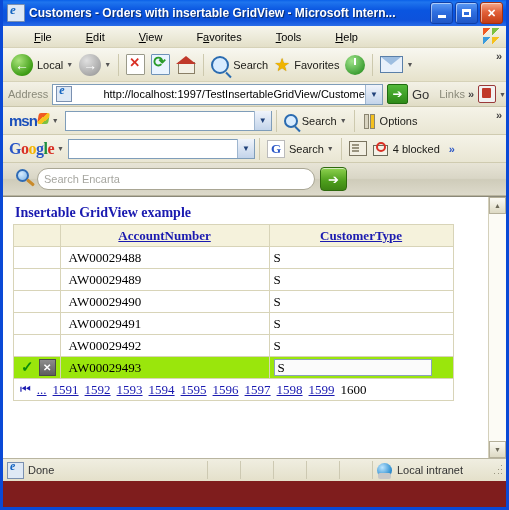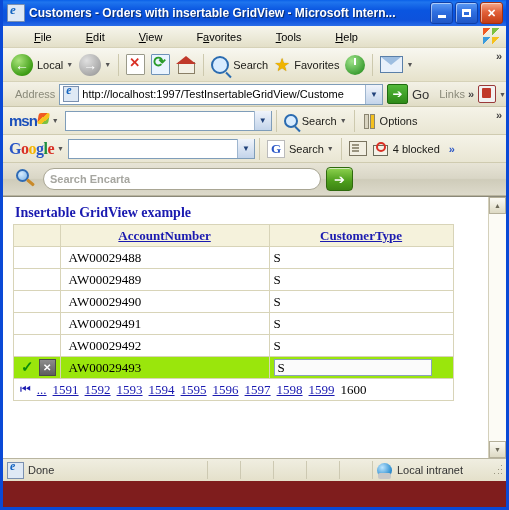--- a/index.html
+++ b/index.html
@@ -85,21 +85,21 @@
   .icon-star{color:#f0b400;font-size:18px;line-height:1;text-shadow:0 0 1px #a07800;}
   .icon-hist{width:20px;height:20px;border-radius:50%;background:radial-gradient(circle at 35% 30%,#9fe38a,#3a9c30 75%);position:relative;}
   .icon-hist:after{content:"";position:absolute;left:9px;top:3px;width:2px;height:7px;background:#fff;}
   .icon-mail{width:21px;height:15px;background:#e8f0fa;border:1px solid #5a7fa8;position:relative;}
   .icon-mail:after{content:"";position:absolute;left:0;top:0;width:0;height:0;border-left:10px solid transparent;border-right:10px solid transparent;border-top:8px solid #9dbde0;}
   .chev{position:absolute;right:4px;top:2px;color:#444;font-size:11px;font-weight:bold;}
   
   .addrbar{
     height:24px;display:flex;align-items:center;
     background:linear-gradient(180deg,#f3f1e6 0%,#e9e6d5 60%,#e0dcc5 100%);
-    border-bottom:1px solid #c9c5ab;padding-left:12px;
+    border-bottom:1px solid #c9c5ab;padding-left:5px;text-align:right;
   }
   .addr-label{color:#8a8a7a;font-size:11px;margin-right:4px;}
   .addr-input{
     flex:1 1 auto;height:19px;background:#fff;border:1px solid #7f9db9;
     display:flex;align-items:center;overflow:hidden;
   }
   .addr-ie{width:14px;height:14px;margin:0 3px;flex:0 0 auto;background:#dfe9f5;border:1px solid #7a90b0;position:relative;}
   .addr-ie:after{content:"e";position:absolute;left:2px;top:-4px;font-size:12px;font-family:"Liberation Serif",serif;font-style:italic;font-weight:bold;color:#1565c0;}
   .addr-url{font-size:11px;color:#000;white-space:nowrap;flex:1 1 auto;overflow:hidden;}
   .ddbtn{width:16px;height:19px;flex:0 0 auto;background:linear-gradient(180deg,#f0f4fb,#c3d4ea);
@@ -150,21 +150,21 @@
     height:32px;display:flex;align-items:center;padding-left:10px;
     background:linear-gradient(180deg,#e7e4d6 0%,#d9d6c6 48%,#cfccba 52%,#dddacb 100%);
     border-bottom:1px solid #b9b5a0;
   }
   .enc-ico{width:24px;height:22px;position:relative;}
   .enc-ico:before{content:"";position:absolute;left:3px;top:1px;width:13px;height:13px;border:2px solid #2f6bb5;border-radius:50%;
     background:radial-gradient(circle at 35% 32%,#d6ecff,#7fb4e4);box-sizing:border-box;}
   .enc-ico:after{content:"";position:absolute;left:13px;top:13px;width:9px;height:3px;background:#c98a2a;transform:rotate(40deg);border-radius:1px;}
   .enc-input{
     flex:0 0 auto;width:270px;height:20px;background:#fff;border:1px solid #a9a694;border-radius:11px;
-    display:flex;align-items:center;padding-left:6px;margin-left:6px;font-weight:bold;
+    display:flex;align-items:center;padding-left:6px;margin-left:0;
   }
   .enc-input .ph{color:#a6a6a0;font-size:11px;}
   .enc-go{
     width:25px;height:22px;margin-left:5px;border-radius:4px;
     background:linear-gradient(180deg,#8ed24f,#4d9e1c 60%,#3d8413);
     border:1px solid #2f6a0e;color:#fff;font-size:13px;
     display:flex;align-items:center;justify-content:center;
     box-shadow:inset 0 1px 0 rgba(255,255,255,.6);
   }
   

